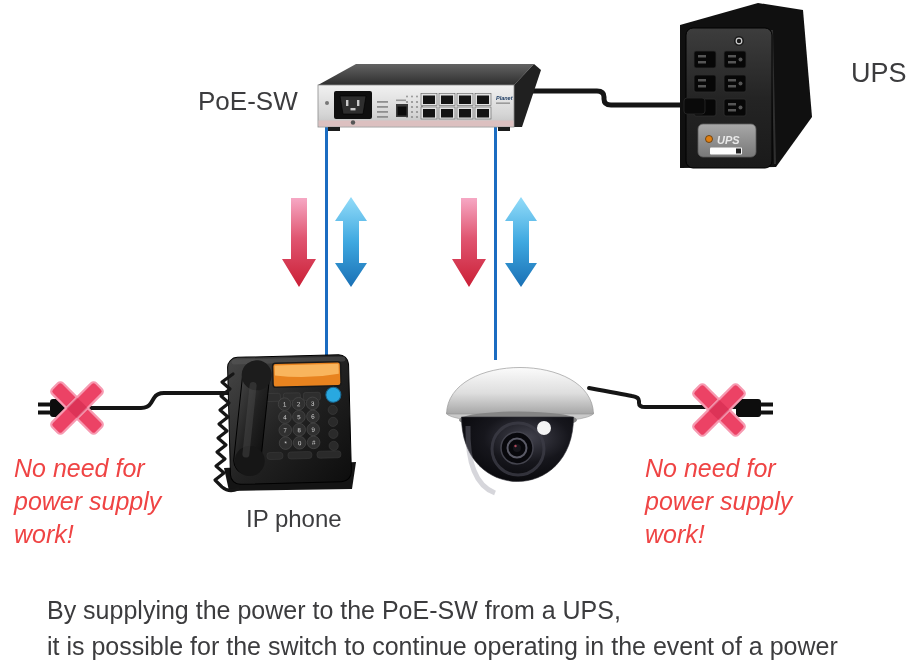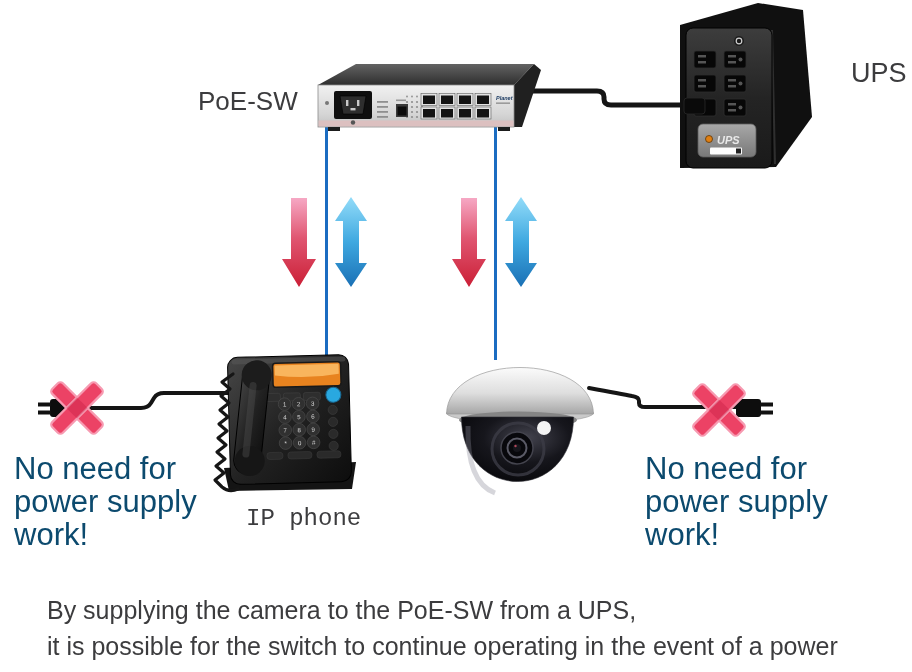--- a/index.html
+++ b/index.html
@@ -4,23 +4,23 @@
 <style>
   html,body{margin:0;padding:0;background:#ffffff;}
   #canvas{
     position:relative;width:912px;height:672px;background:#ffffff;overflow:hidden;
     font-family:"Liberation Sans", sans-serif;color:#3c3c3e;
   }
   #art{position:absolute;left:0;top:0;}
   .lbl{position:absolute;color:#3c3c3e;white-space:nowrap;}
   .lbl-poesw{left:186px;top:86px;font-size:26px;margin-left:12px;}
   .lbl-ups{left:851px;top:58px;font-size:27px;}
-  .lbl-ipphone{left:246px;top:505px;font-size:24px;font-family:Liberation Mono, monospace;}
+  .lbl-ipphone{left:246px;top:505px;font-size:24px;}
   .lbl-camera{left:464px;top:503px;font-size:24px;line-height:31px;}
-  .noneed{position:absolute;font-size:31px;line-height:33px;color:#0c4a6e;}
+  .noneed{position:absolute;font-size:25px;line-height:33px;color:#ef4444;font-style:italic;}
   .noneed-left{left:14px;top:452px;}
   .noneed-right{left:645px;top:452px;}
   .caption{position:absolute;left:47px;top:592px;font-size:25px;line-height:36px;color:#3c3c3e;}
 </style>
 </head>
 <body>
 
 <div id="canvas">
 
   <svg id="art" width="912" height="672" viewBox="0 0 912 672">
@@ -324,16 +324,16 @@
     <div>No need for</div>
     <div>power supply</div>
     <div>work!</div>
   </div>
   <div class="noneed noneed-right">
     <div>No need for</div>
     <div>power supply</div>
     <div>work!</div>
   </div>
   <div class="caption">
-    <div>By supplying the camera to the PoE-SW from a UPS,</div>
+    <div>By supplying the power to the PoE-SW from a UPS,</div>
     <div>it is possible for the switch to continue operating in the event of a power failure.</div>
   </div>
 </div>
 
 </body></html>

